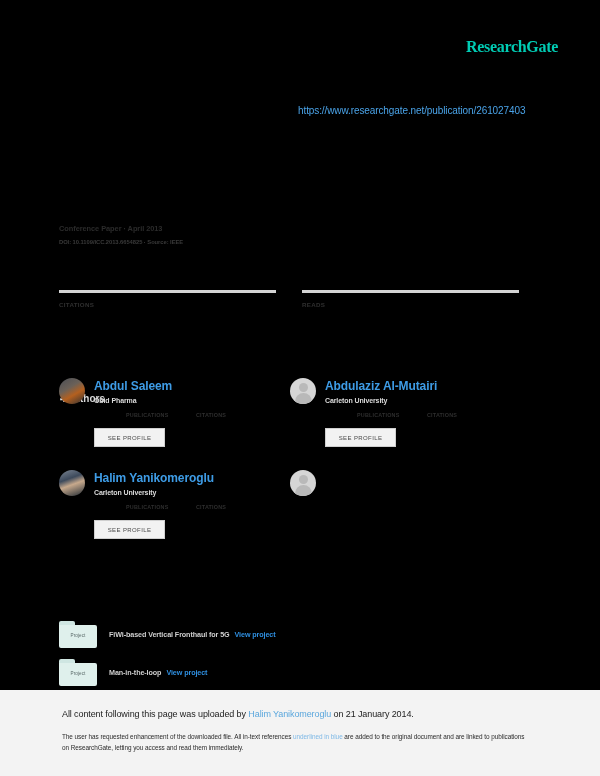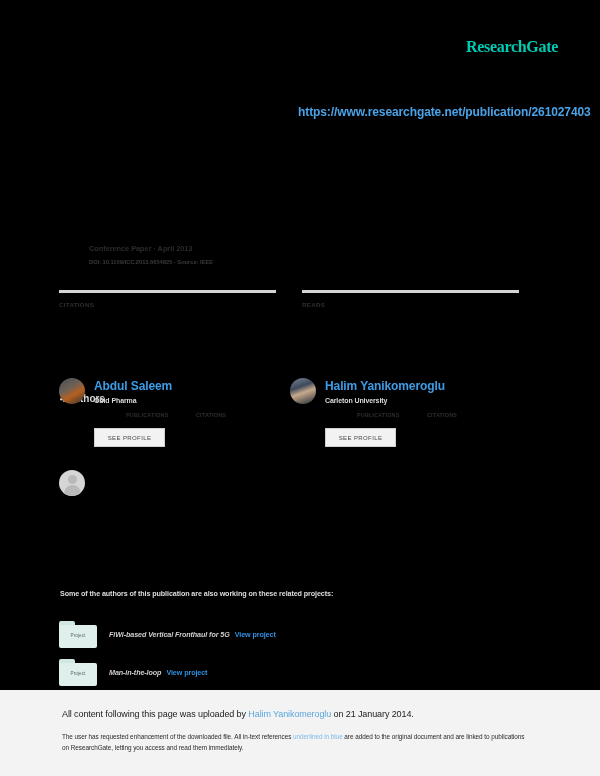--- a/index.html
+++ b/index.html
@@ -34,34 +34,33 @@
     letter-spacing: -0.3px;
     color: #00ccb4;
     font-family: "Liberation Serif", serif;
   }
 
   
   .access-url {
     position: absolute;
     left: 298px;
     top: 105px;
-    font-size: 12px;
-    font-weight: bold;
+    font-size: 10px;
+    font-weight: normal;
     color: #4aa3e8;
     letter-spacing: -0.1px;
     white-space: nowrap;
   }
 
   
   .meta {
     position: absolute;
     left: 59px;
-    top: 244px;
+    top: 224px;
     width: 330px;
-    margin-left: 30px;
   }
   .meta-type {
     font-size: 7.4px;
     font-weight: bold;
     color: #2b2b2b;
     letter-spacing: -0.05px;
     margin-bottom: 6px;
   }
   .meta-doi {
     font-size: 5.8px;
@@ -257,21 +256,20 @@
     text-align: center;
     font-size: 4.6px;
     color: #5b6b6a;
     letter-spacing: 0.1px;
   }
   .project-title {
     font-size: 7.2px;
     font-weight: bold;
     color: #cfcfcf;
     letter-spacing: -0.1px;
-    font-style: italic;
   }
   .project-link {
     font-size: 7.2px;
     font-weight: bold;
     color: #2f8fe0;
     margin-left: 5px;
     letter-spacing: -0.1px;
     cursor: pointer;
   }
 
@@ -352,20 +350,36 @@
             <div class="author-stat-label">PUBLICATIONS</div>
           </div>
           <div class="author-stat">
             <div class="author-stat-label">CITATIONS</div>
           </div>
         </div>
         <div class="see-profile">SEE PROFILE</div>
       </div>
     </div>
 
+    <div class="author">
+      <div class="avatar placeholder"></div>
+      <div class="author-body">
+        <div class="author-name">Abdulaziz Al-Mutairi</div>
+        <div class="author-affil">Carleton University</div>
+        <div class="author-stats">
+          <div class="author-stat">
+            <div class="author-stat-label">PUBLICATIONS</div>
+          </div>
+          <div class="author-stat">
+            <div class="author-stat-label">CITATIONS</div>
+          </div>
+        </div>
+        <div class="see-profile">SEE PROFILE</div>
+      </div>
+    </div>
 
     <div class="author">
       <div class="avatar photo-b"></div>
       <div class="author-body">
         <div class="author-name">Halim Yanikomeroglu</div>
         <div class="author-affil">Carleton University</div>
         <div class="author-stats">
           <div class="author-stat">
             <div class="author-stat-label">PUBLICATIONS</div>
           </div>
@@ -376,21 +390,20 @@
         <div class="see-profile">SEE PROFILE</div>
       </div>
     </div>
 
     <div class="author">
       <div class="avatar placeholder"></div>
     </div>
 
   </div>
 
-  <div class="projects-heading">Some of the authors of this publication are also working on these related projects:</div>
 
   <div class="projects">
     <div class="project-row">
       <div class="folder">
         <div class="tab"></div>
         <div class="body"></div>
         <div class="caption">Project</div>
       </div>
       <div class="project-title">FiWi-based Vertical Fronthaul for 5G</div>
       <div class="project-link">View project</div>

